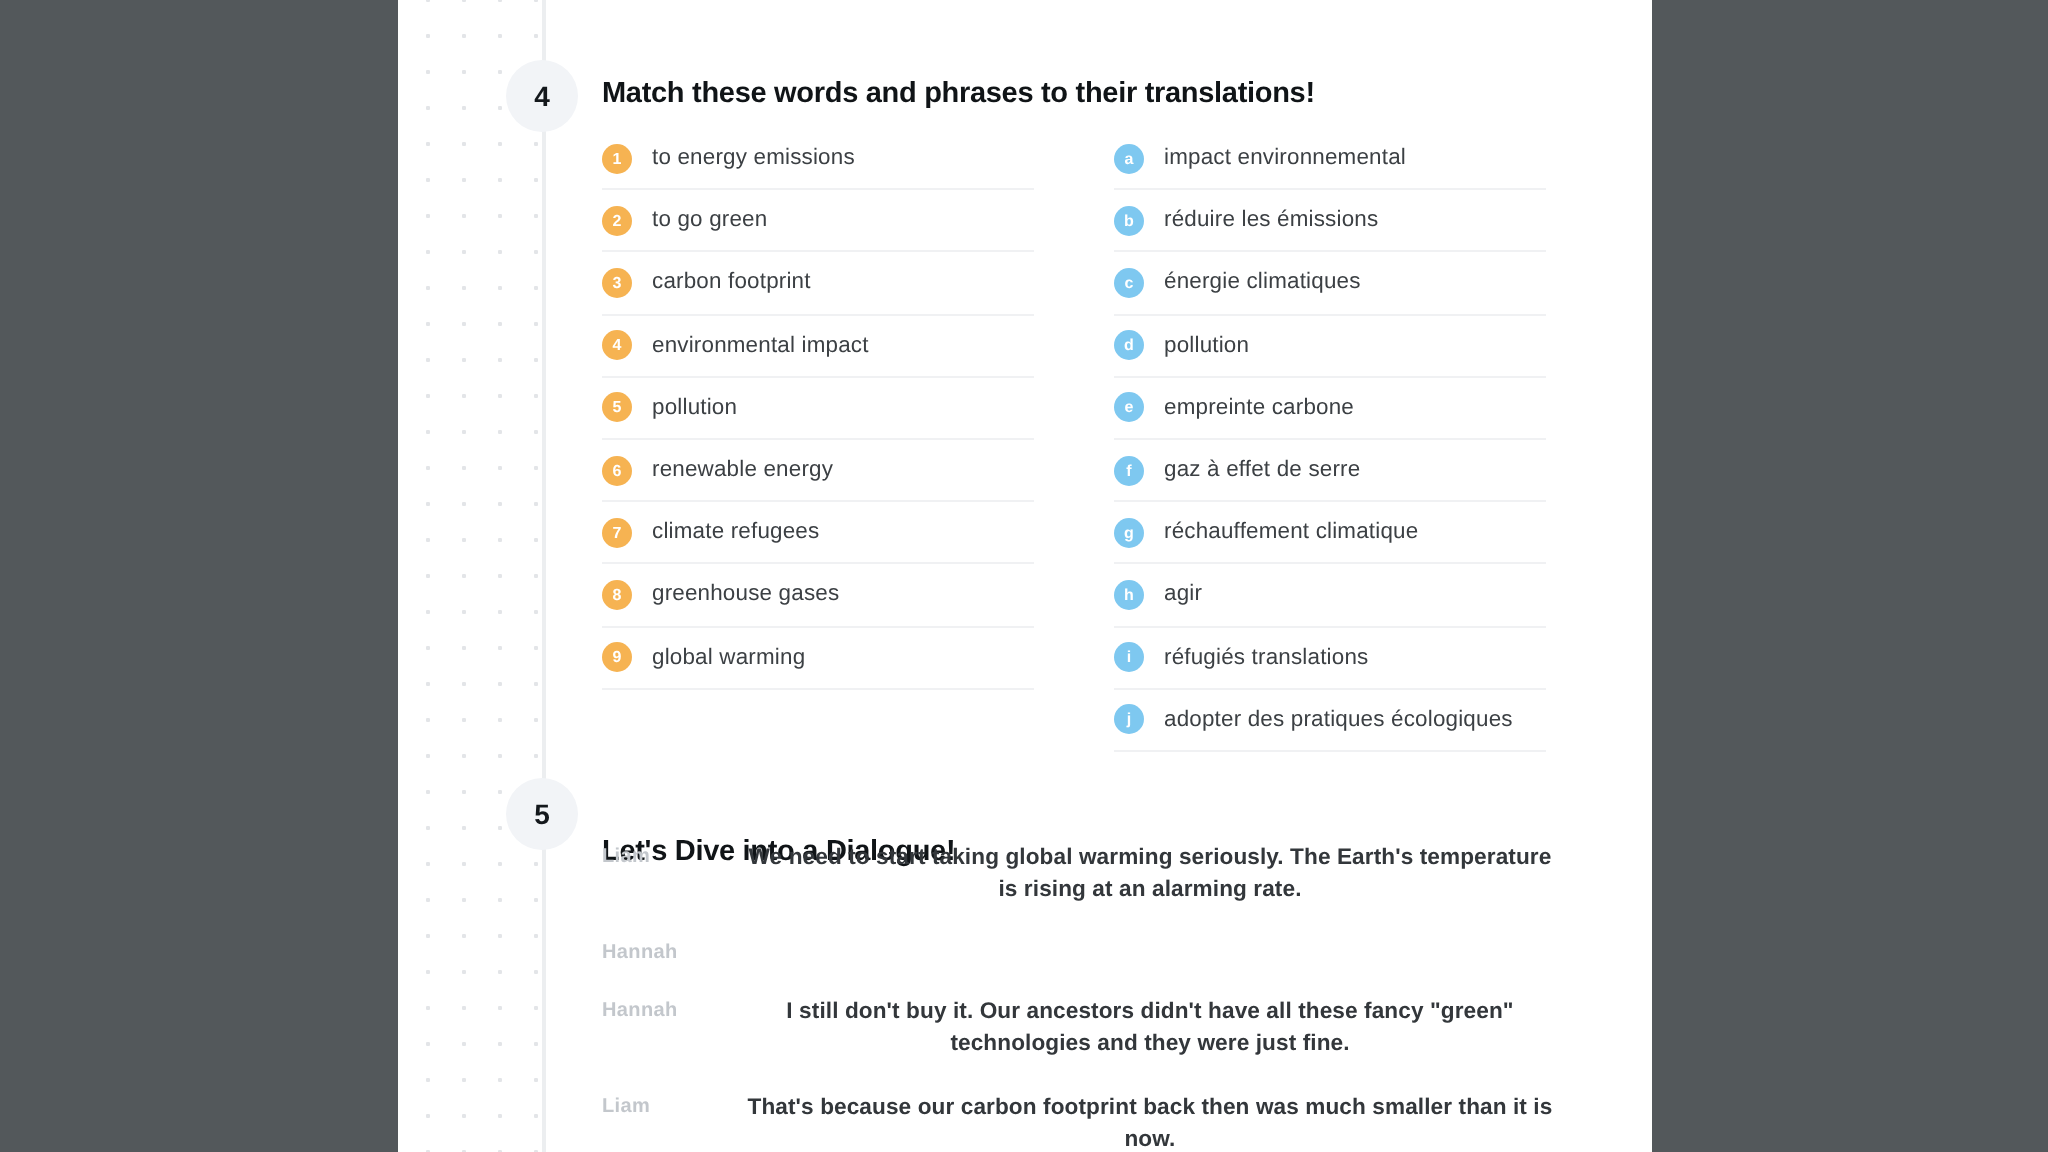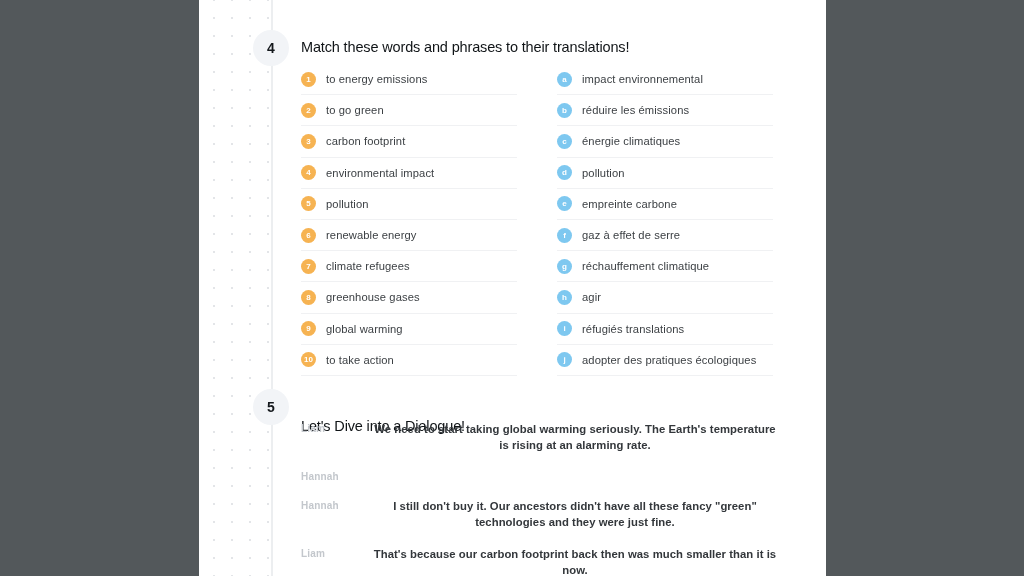--- a/index.html
+++ b/index.html
@@ -88,21 +88,21 @@
     display: flex;
     align-items: center;
     justify-content: center;
     z-index: 2;
   }
 
   .section-title {
     position: absolute;
     left: 102px;
     font-size: 14.5px;
-    font-weight: normal;
+    font-weight: bold;
     color: #101417;
     letter-spacing: -0.15px;
     white-space: nowrap;
   }
 
   
   #match-wrap {
     position: absolute;
     top: 64px;
     left: 102px;
@@ -221,24 +221,20 @@
               <span class="match-text">climate refugees</span>
             </div>
             <div class="match-row">
               <span class="tag tag-num">8</span>
               <span class="match-text">greenhouse gases</span>
             </div>
             <div class="match-row">
               <span class="tag tag-num">9</span>
               <span class="match-text">global warming</span>
             </div>
-            <div class="match-row">
-              <span class="tag tag-num">10</span>
-              <span class="match-text">to take action</span>
-            </div>
           </div>
         <div class="match-col" id="col-right">
             <div class="match-row">
               <span class="tag tag-lett">a</span>
               <span class="match-text">impact environnemental</span>
             </div>
             <div class="match-row">
               <span class="tag tag-lett">b</span>
               <span class="match-text">réduire les émissions</span>
             </div>

